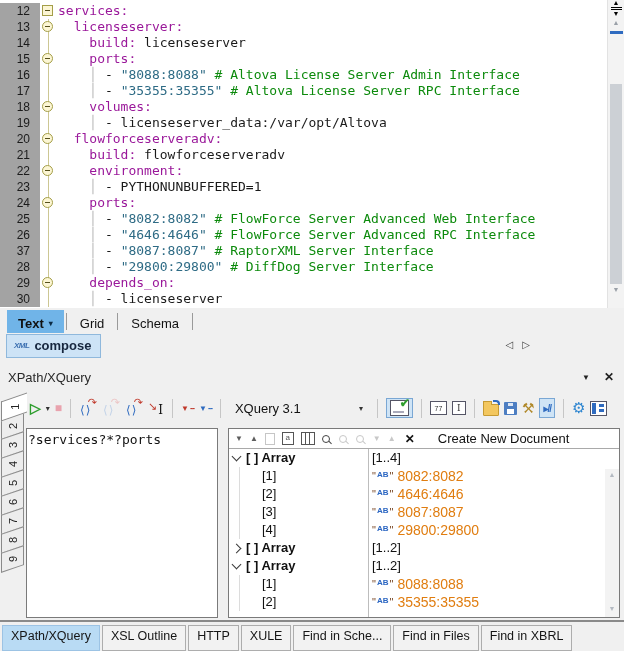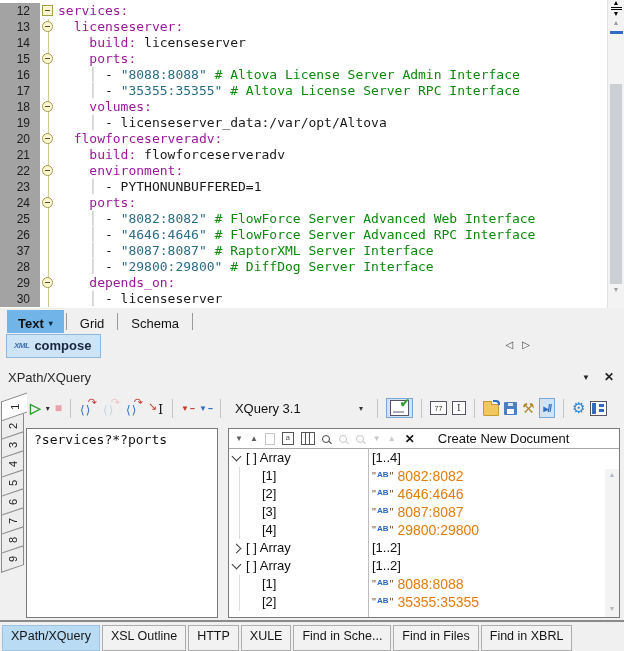--- a/index.html
+++ b/index.html
@@ -100,21 +100,21 @@
   .ic-save::after{content:"";position:absolute;left:4px;top:1px;width:5px;height:3px;background:#dce6f4;}
   .tools{color:#b08828;font-size:14px;}
   .runopts{color:#2f6bc0;font-size:10px;font-weight:bold;letter-spacing:-1px;}
   .gear{color:#2f86d0;font-size:15px;}
   .ic-layout{width:15px;height:13px;border:1px solid #556;background:#fff;position:relative;}
   .ic-layout::before{content:"";position:absolute;left:1px;top:1px;bottom:1px;width:4px;background:#2f6bc0;}
   .ic-layout::after{content:"";position:absolute;right:2px;top:2px;width:5px;height:3px;background:#2f6bc0;box-shadow:0 5px 0 #2f6bc0;}
 
   
   #qpane{left:26px;top:428px;width:192px;height:190px;background:#fff;border:1px solid #7a7a7a;box-sizing:border-box;}
-  #qexpr{font-family:"DejaVu Sans Mono",monospace;font-size:13px;color:#111;padding:3px 0 0 7px;white-space:pre;}
+  #qexpr{font-family:"DejaVu Sans Mono",monospace;font-size:13px;color:#111;padding:3px 0 0 1px;white-space:pre;}
 
   #rpane{left:228px;top:428px;width:392px;height:190px;background:#fff;border:1px solid #7a7a7a;box-sizing:border-box;}
   #rtb{height:19px;border-bottom:1px solid #a9a9a9;display:flex;align-items:center;gap:7px;padding:0 6px;}
   .rtri{font-size:8px;color:#5d5d5d;} .rtri.dis{color:#c8c8c8;}
   .ic-copy{width:8px;height:10px;border:1px solid #c6c6c6;background:#fff;position:relative;}
   .ic-copyall{width:10px;height:11px;border:1px solid #555;background:#fff;font-size:8px;line-height:10px;text-align:center;color:#555;}
   .ic-cols{width:12px;height:11px;border:1px solid #555;background:
      linear-gradient(90deg,transparent 3px,#555 3px,#555 4px,transparent 4px,transparent 7px,#555 7px,#555 8px,transparent 8px);}
   .mag{width:6px;height:6px;border:1.4px solid #444;border-radius:50%;position:relative;margin-right:2px;}
   .mag::after{content:"";position:absolute;width:4px;height:1.4px;background:#444;transform:rotate(45deg);right:-3.5px;bottom:-1.5px;}
@@ -122,21 +122,21 @@
   .rx{font-size:12px;font-weight:bold;color:#111;margin-left:2px;}
   #newdoc{margin-left:16px;font-size:13px;color:#111;}
 
   #rtree{position:relative;height:168px;overflow:hidden;}
   .vdiv{position:absolute;left:139px;top:0;bottom:0;width:1px;background:#bdbdbd;}
   .trow{display:flex;height:18px;line-height:18px;align-items:center;}
   .tname{width:139px;flex:none;display:flex;align-items:center;height:18px;}
   .chev{display:inline-block;width:6px;height:6px;border-right:1.6px solid #3a3a3a;border-bottom:1.6px solid #3a3a3a;margin-left:4px;flex:none;}
   .chev.open{transform:rotate(45deg);margin-top:-3px;}
   .chev.closed{transform:rotate(-45deg);}
-  .albl{font-weight:normal;color:#111;margin-left:6px;font-size:13px;}
+  .albl{font-weight:bold;color:#111;margin-left:6px;font-size:13px;}
   .tguide{border-left:1px solid #dcdcdc;height:18px;margin-left:10px;width:0;}
   .ilbl{margin-left:22px;color:#111;font-size:13px;}
   .tval{padding-left:4px;display:flex;align-items:center;}
   .range{color:#111;font-size:13px;}
   .q{color:#7a4a28;font-size:11px;}
   .ab{color:#2b66c2;font-size:8px;font-weight:bold;margin:0 1px;position:relative;top:-1px;}
   .oval{color:#e07d10;font-size:14px;margin-left:4px;}
   #rsb{position:absolute;right:0;top:20px;bottom:0;width:14px;background:#f3f3f3;}
   #rsb .sb-arrow{color:#b4bac2;}
   #rsb .down{position:absolute;bottom:2px;left:0;right:0;}

